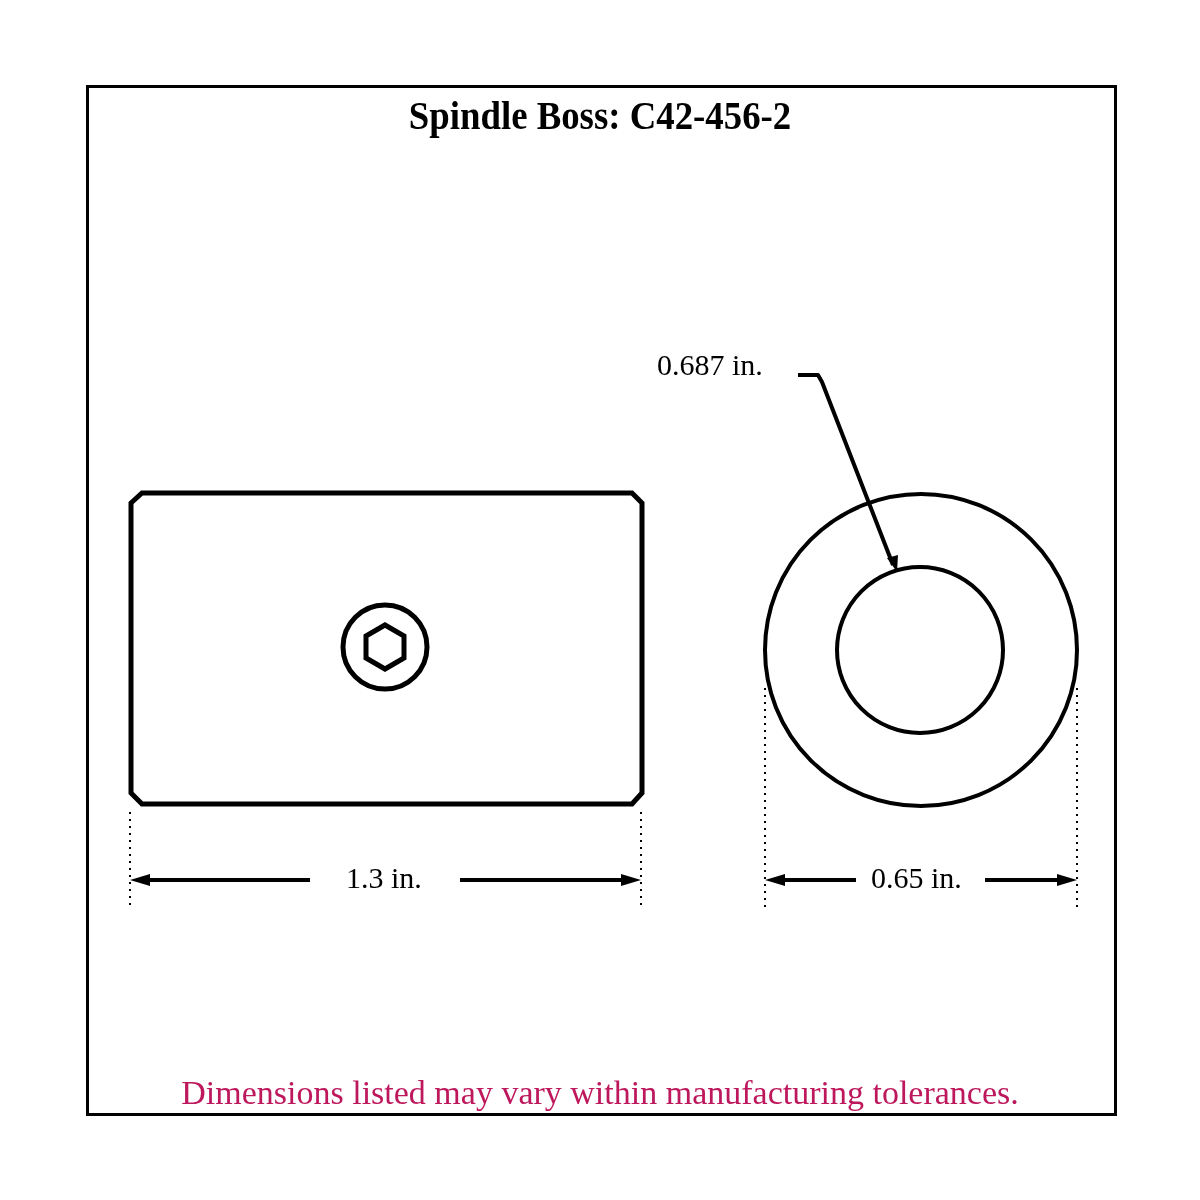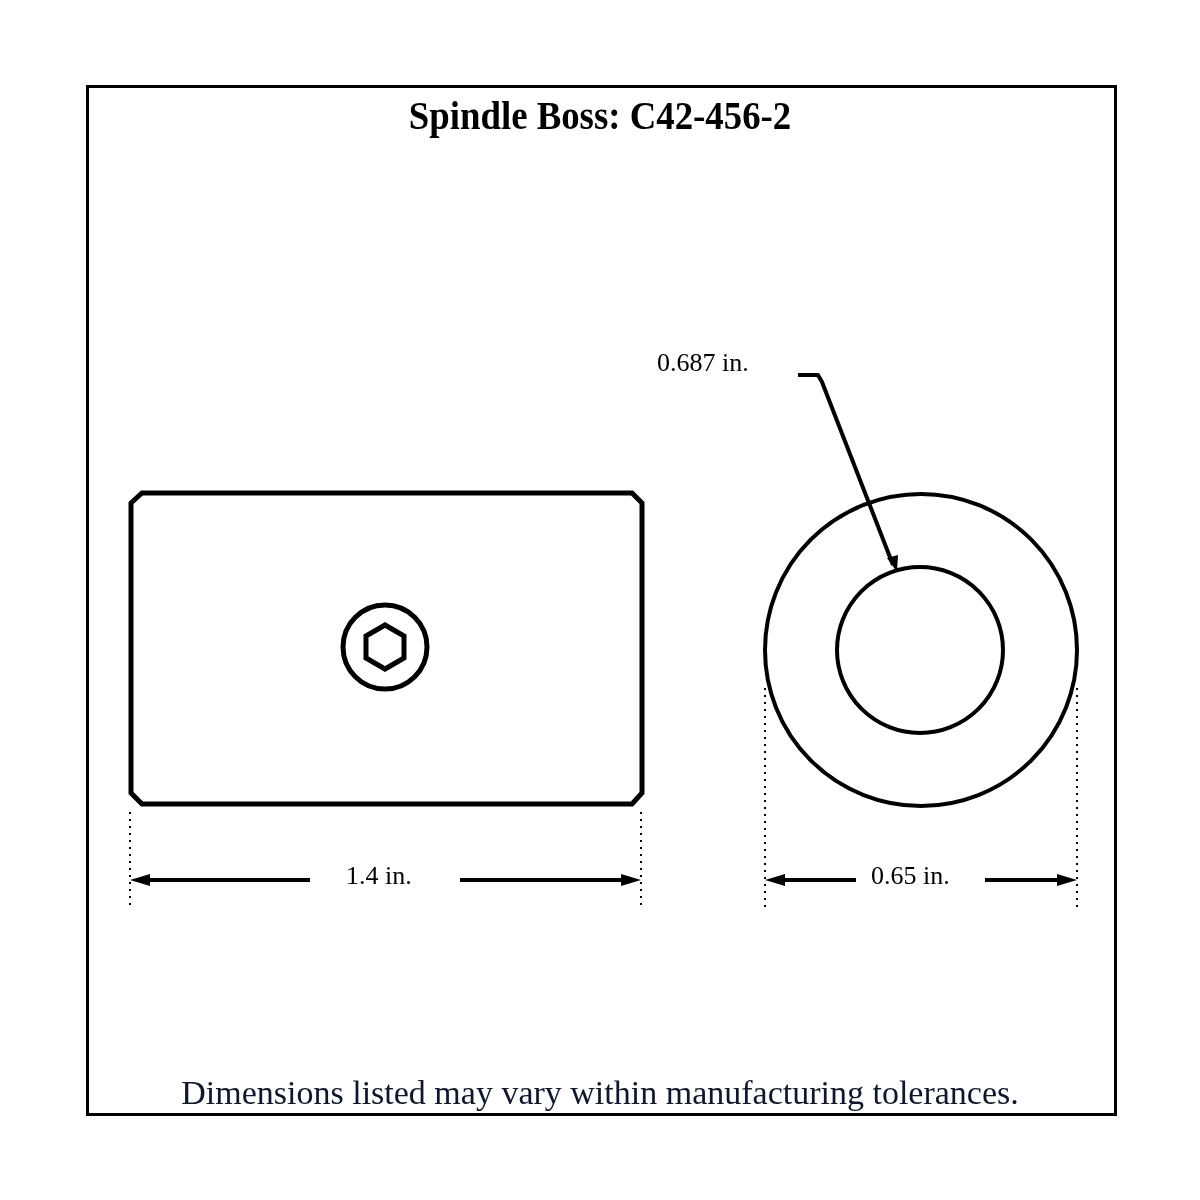--- a/index.html
+++ b/index.html
@@ -8,26 +8,26 @@
       position: absolute; left: 86px; top: 85px; width: 1031px; height: 1031px;
       border: 3px solid #000; box-sizing: border-box;
     }
     .title {
       position: absolute; left: 0; top: 92px; width: 1200px; text-align: center;
       font-family: "Liberation Serif", serif; font-weight: bold; font-size: 40px; color: #000;
       transform: scaleX(0.92);
     }
     .drawing { position: absolute; left: 0; top: 0; }
     .label {
-      position: absolute; font-family: "Liberation Serif", serif; font-size: 26px; color: #000;
+      position: absolute; font-family: "Liberation Serif", serif; font-size: 30px; color: #000;
       white-space: nowrap;
     }
     .footer {
       position: absolute; left: 0; top: 1074px; width: 1200px; text-align: center;
-      font-family: "Liberation Serif", serif; font-size: 34px; color: #0f172a;
+      font-family: "Liberation Serif", serif; font-size: 34px; color: #be185d;
     }
   </style>
 </head>
 <body>
 
 <div class="frame"></div>
 
 <div class="title">Spindle Boss: C42-456-2</div>
 
 <svg class="drawing" width="1200" height="1200" viewBox="0 0 1200 1200">
@@ -63,17 +63,17 @@
     <line x1="1077" y1="688" x2="1077" y2="910" stroke="#000" stroke-width="2" stroke-dasharray="2,5"></line>
     <g>
       <line x1="779" y1="880" x2="856" y2="880" stroke="#000" stroke-width="4"></line>
       <polygon points="765,880 785,874 785,886" fill="#000"></polygon>
       <line x1="985" y1="880" x2="1062" y2="880" stroke="#000" stroke-width="4"></line>
       <polygon points="1077,880 1057,874 1057,886" fill="#000"></polygon>
     </g>
   </g>
 </svg>
 
-<div class="label" style="left:346px; top:861px;">1.4 in.</div>
+<div class="label" style="left:346px; top:861px;">1.3 in.</div>
 <div class="label" style="left:871px; top:861px;">0.65 in.</div>
 <div class="label" style="left:657px; top:348px;">0.687 in.</div>
 
 <div class="footer">Dimensions listed may vary within manufacturing tolerances.</div>
 
 </body></html>

